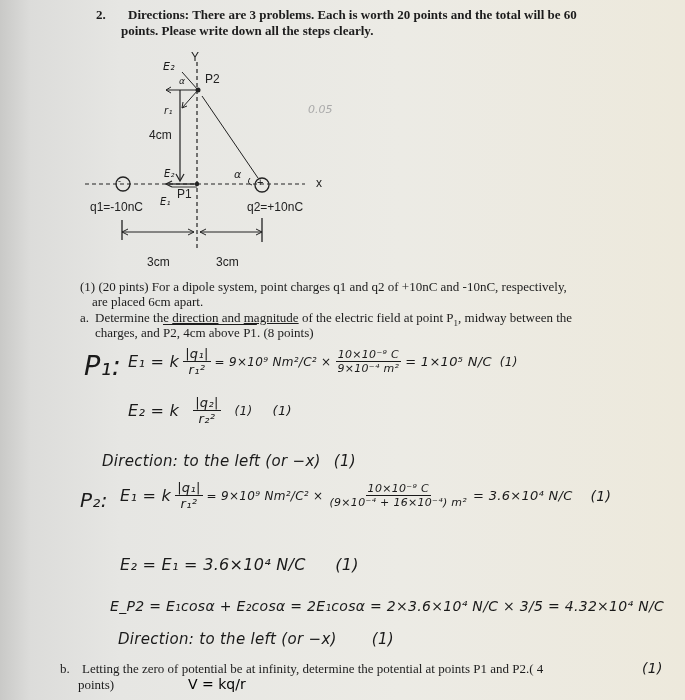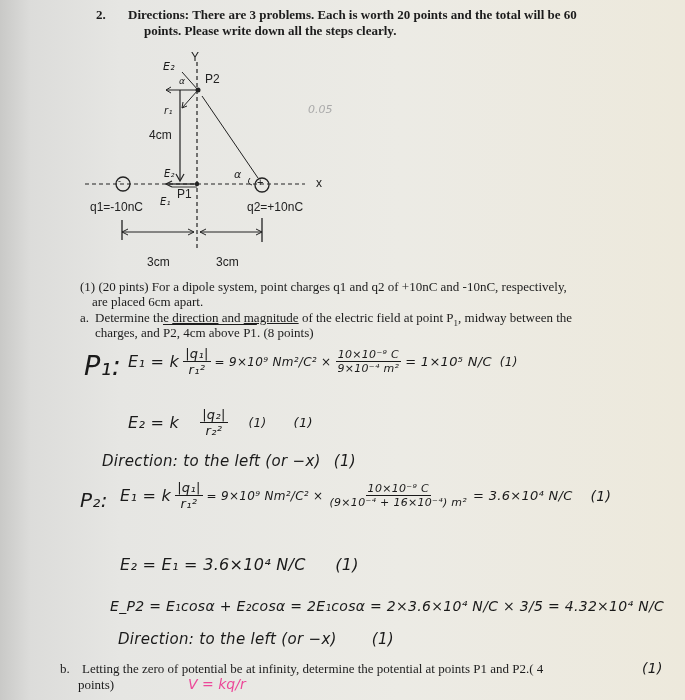--- a/index.html
+++ b/index.html
@@ -7,34 +7,34 @@
       width: 685px; height: 700px; overflow: hidden; position: relative;
       background: linear-gradient(90deg, #c9c9c7 0px, #dcdcda 30px, #e6e6e3 120px, #ecebe5 400px, #ede9dc 685px);
       font-family: "Liberation Serif", serif;
       color: #1c1c1c;
     }
     .abs { position: absolute; }
     .print { font-family: "Liberation Serif", serif; font-weight: bold; font-size: 13px; line-height: 16px; }
     .print-normal { font-family: "Liberation Serif", serif; font-size: 13px; line-height: 15px; }
     .sans { font-family: "Liberation Sans", sans-serif; font-size: 12px; color: #222; }
     .hand { font-family: "DejaVu Sans", sans-serif; font-style: italic; color: #1a1a1a; font-weight: 300; letter-spacing: 0.3px; }
-    .hand-green { font-family: "DejaVu Sans", sans-serif; font-style: italic; color: #ec4899; }
+    .hand-green { font-family: "DejaVu Sans", sans-serif; color: #000000; }
     .hand-faint { font-family: "DejaVu Sans", sans-serif; font-style: italic; color: #aaa; }
     .frac { display: inline-flex; flex-direction: column; align-items: center; vertical-align: middle; }
     .frac .num { border-bottom: 1.3px solid #1a1a1a; padding: 0 2px; }
     .frac .den { padding: 0 2px; }
     .u { text-decoration: underline; }
     .ovl { text-decoration: overline; }
   </style>
 </head>
 <body>
 
 <div class="abs print" style="left:96px; top:7px;">2.</div>
 <div class="abs print" style="left:128px; top:7px; white-space:nowrap;">Directions: There are 3 problems. Each is worth 20 points and the total will be 60</div>
-<div class="abs print" style="left:144px; top:23px; white-space:nowrap;">points. Please write down all the steps clearly.</div>
+<div class="abs print" style="left:121px; top:23px; white-space:nowrap;">points. Please write down all the steps clearly.</div>
 
 <div class="abs" style="left:80px; top:50px; width:320px; height:220px;">
   <svg width="320" height="220" viewBox="0 0 320 220">
 
     <line x1="117" y1="12" x2="117" y2="200" stroke="#222" stroke-width="1.2" stroke-dasharray="4,3"></line>
 
     <line x1="5" y1="134" x2="225" y2="134" stroke="#222" stroke-width="1.2" stroke-dasharray="4,3"></line>
 
     <circle cx="43" cy="134" r="7" fill="none" stroke="#222" stroke-width="1.3"></circle>
 
@@ -111,21 +111,21 @@
   </span>
   <span style="font-size:12px;">= 9×10⁹ Nm²/C² ×</span>
   <span class="frac" style="font-size:11px;">
     <span class="num">10×10⁻⁹ C</span>
     <span class="den">9×10⁻⁴ m²</span>
   </span>
   <span style="font-size:13px;">= 1×10⁵ N/C</span>
   <span style="font-size:12px; margin-left:4px;">(1)</span>
 </div>
 
-<div class="abs hand" style="left:128px; top:395px; font-size:16px; white-space:nowrap; display:flex; align-items:center; gap:21px;margin-top:12px;">
+<div class="abs hand" style="left:128px; top:395px; font-size:16px; white-space:nowrap; display:flex; align-items:center; gap:14px;">
   <span>E₂ = k</span>
   <span class="frac" style="font-size:13px;">
     <span class="num">|q₂|</span>
     <span class="den">r₂²</span>
   </span>
   <span style="font-size:12px;">(1)</span>
   <span style="font-size:13px; margin-left:6px;">(1)</span>
 </div>
 
 <div class="abs hand" style="left:102px; top:452px; font-size:15px; white-space:nowrap;">

